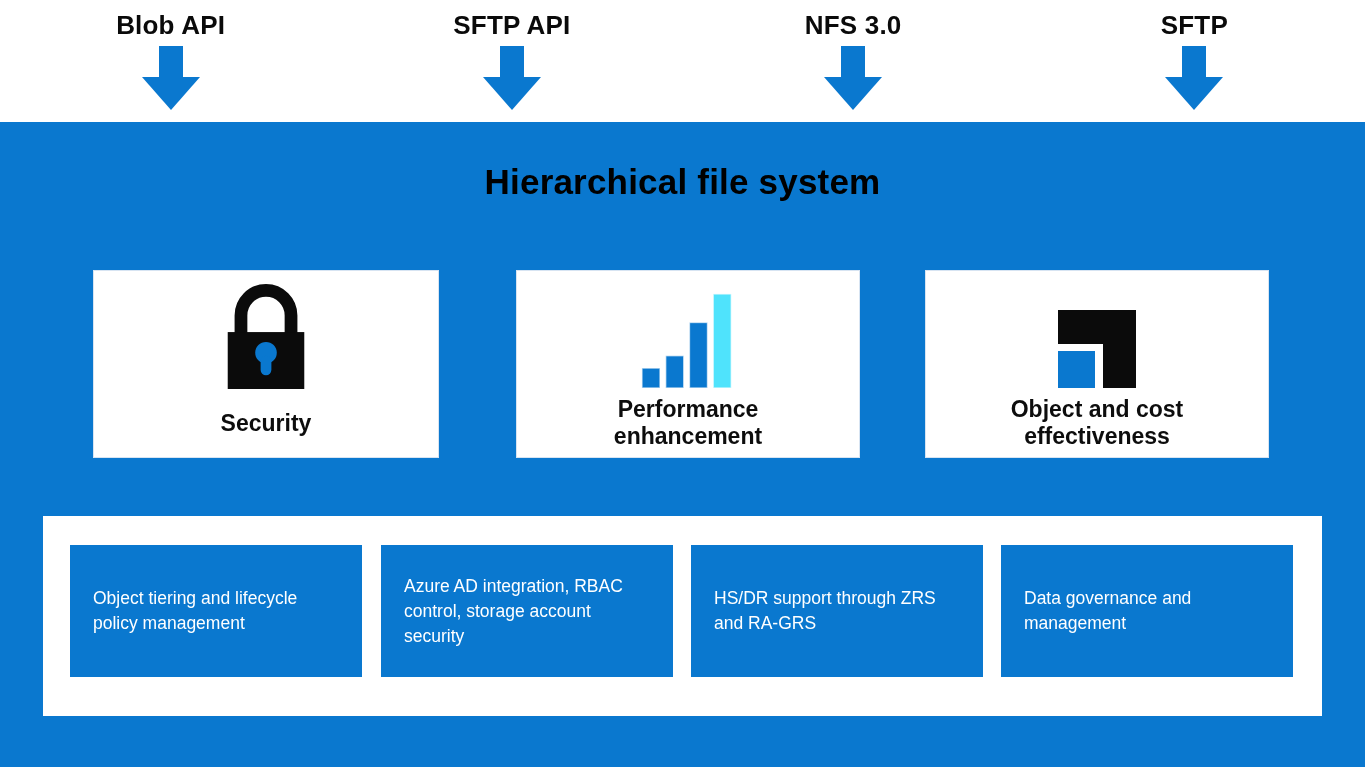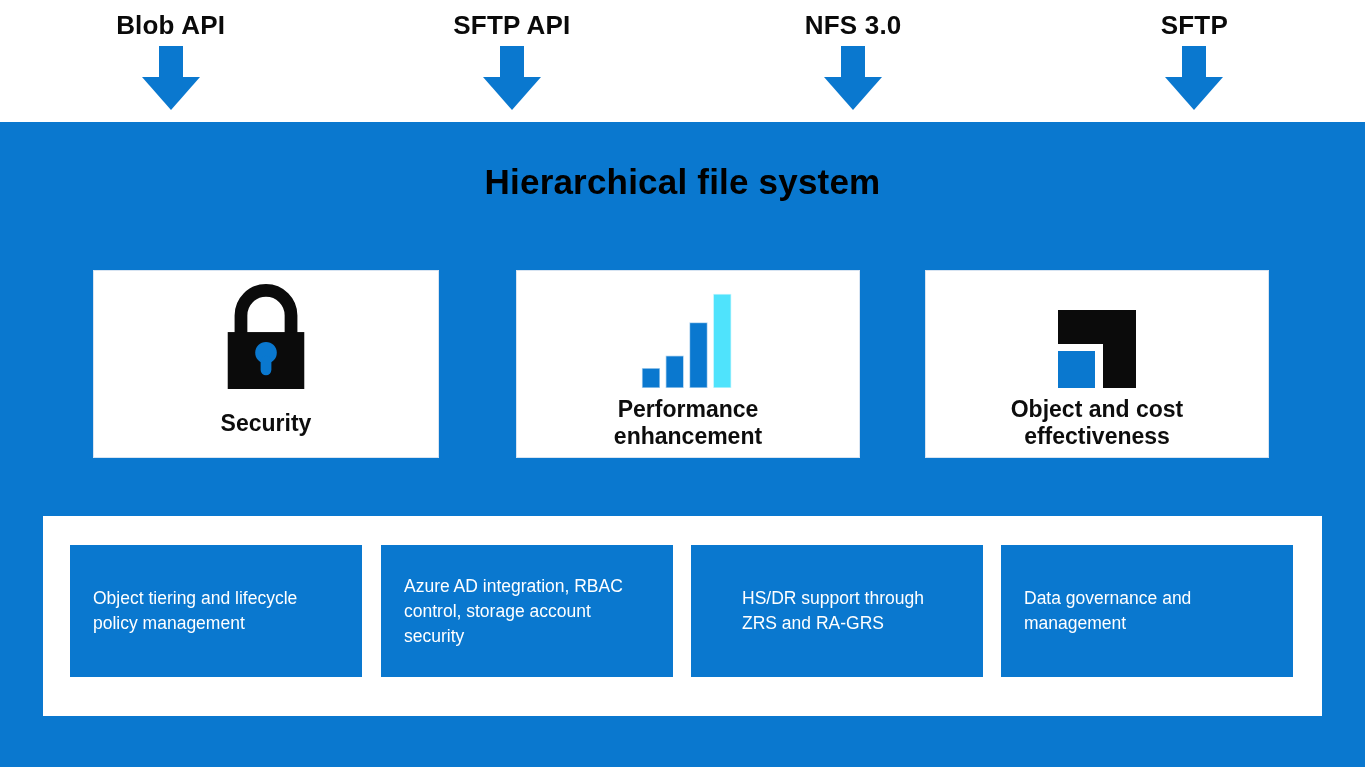--- a/index.html
+++ b/index.html
@@ -101,21 +101,21 @@
     position: absolute;
     top: 29px;
     width: 292px;
     height: 132px;
     background: #0a78cf;
     display: flex;
     align-items: center;
   }
   .cap-box-1 { left: 27px; }
   .cap-box-2 { left: 338px; }
-  .cap-box-3 { left: 648px; padding-left: 28px; }
+  .cap-box-3 { left: 648px; }
   .cap-box-4 { left: 958px; }
   .cap-text {
     padding: 0 28px 0 23px;
     color: #ffffff;
     font-size: 17.5px;
     line-height: 25px;
     font-weight: 400;
   }
 </style>
 </head>

